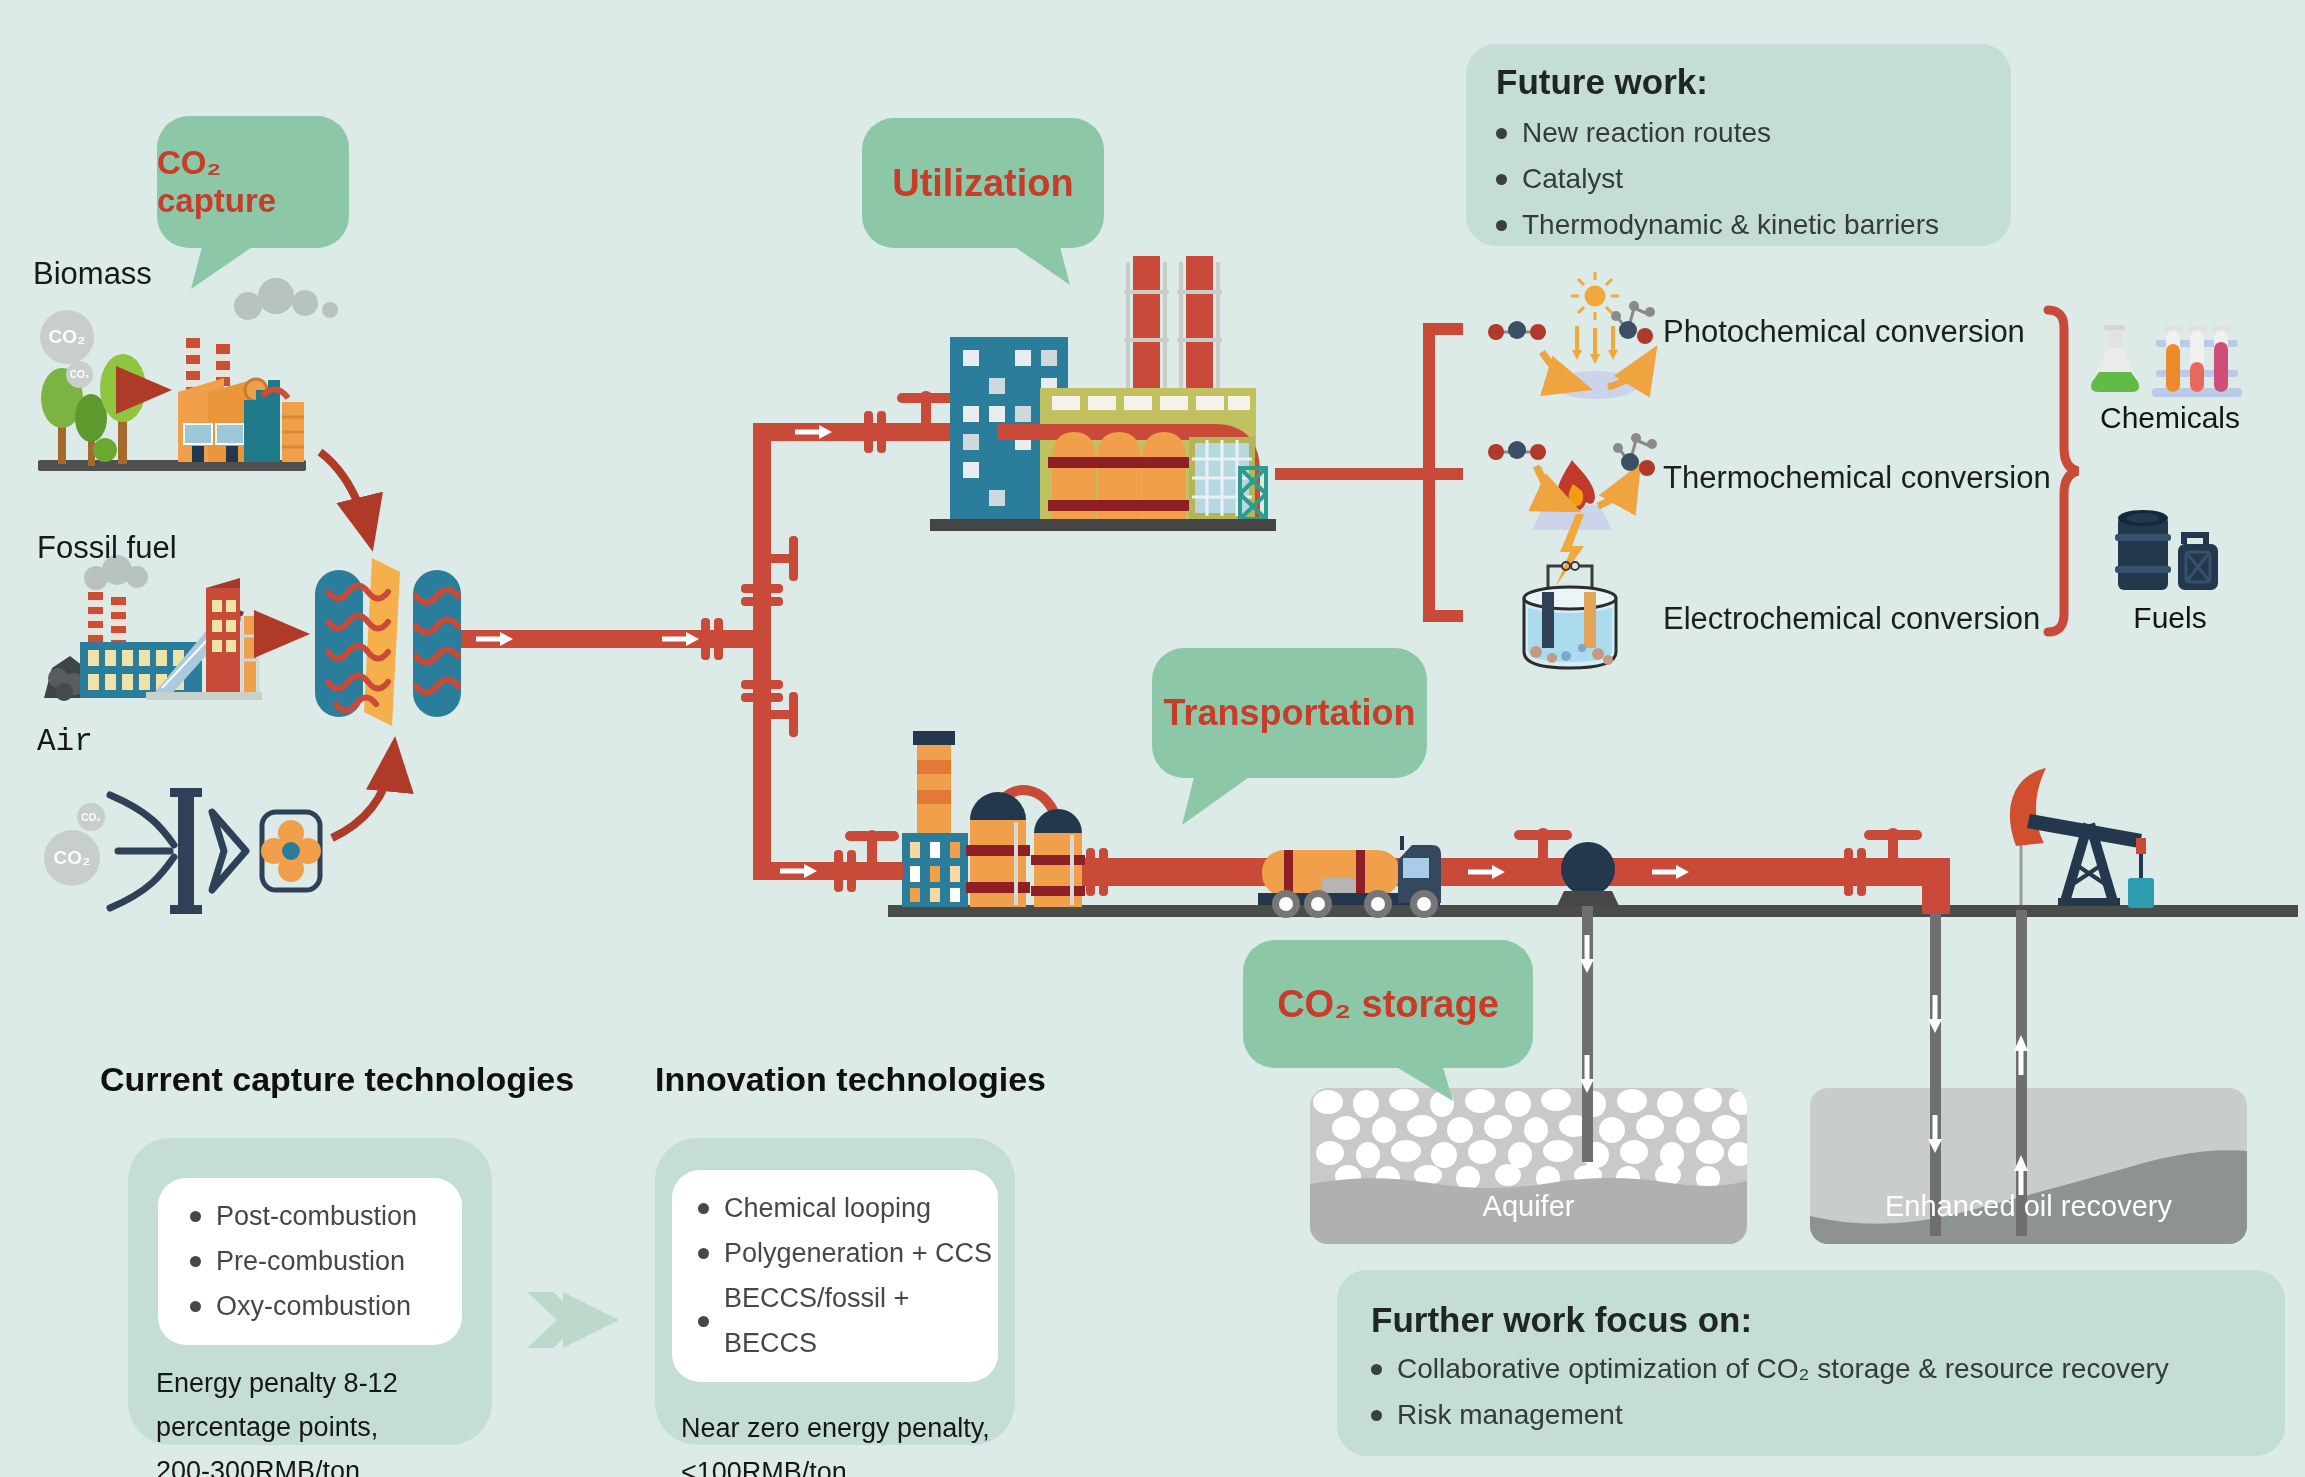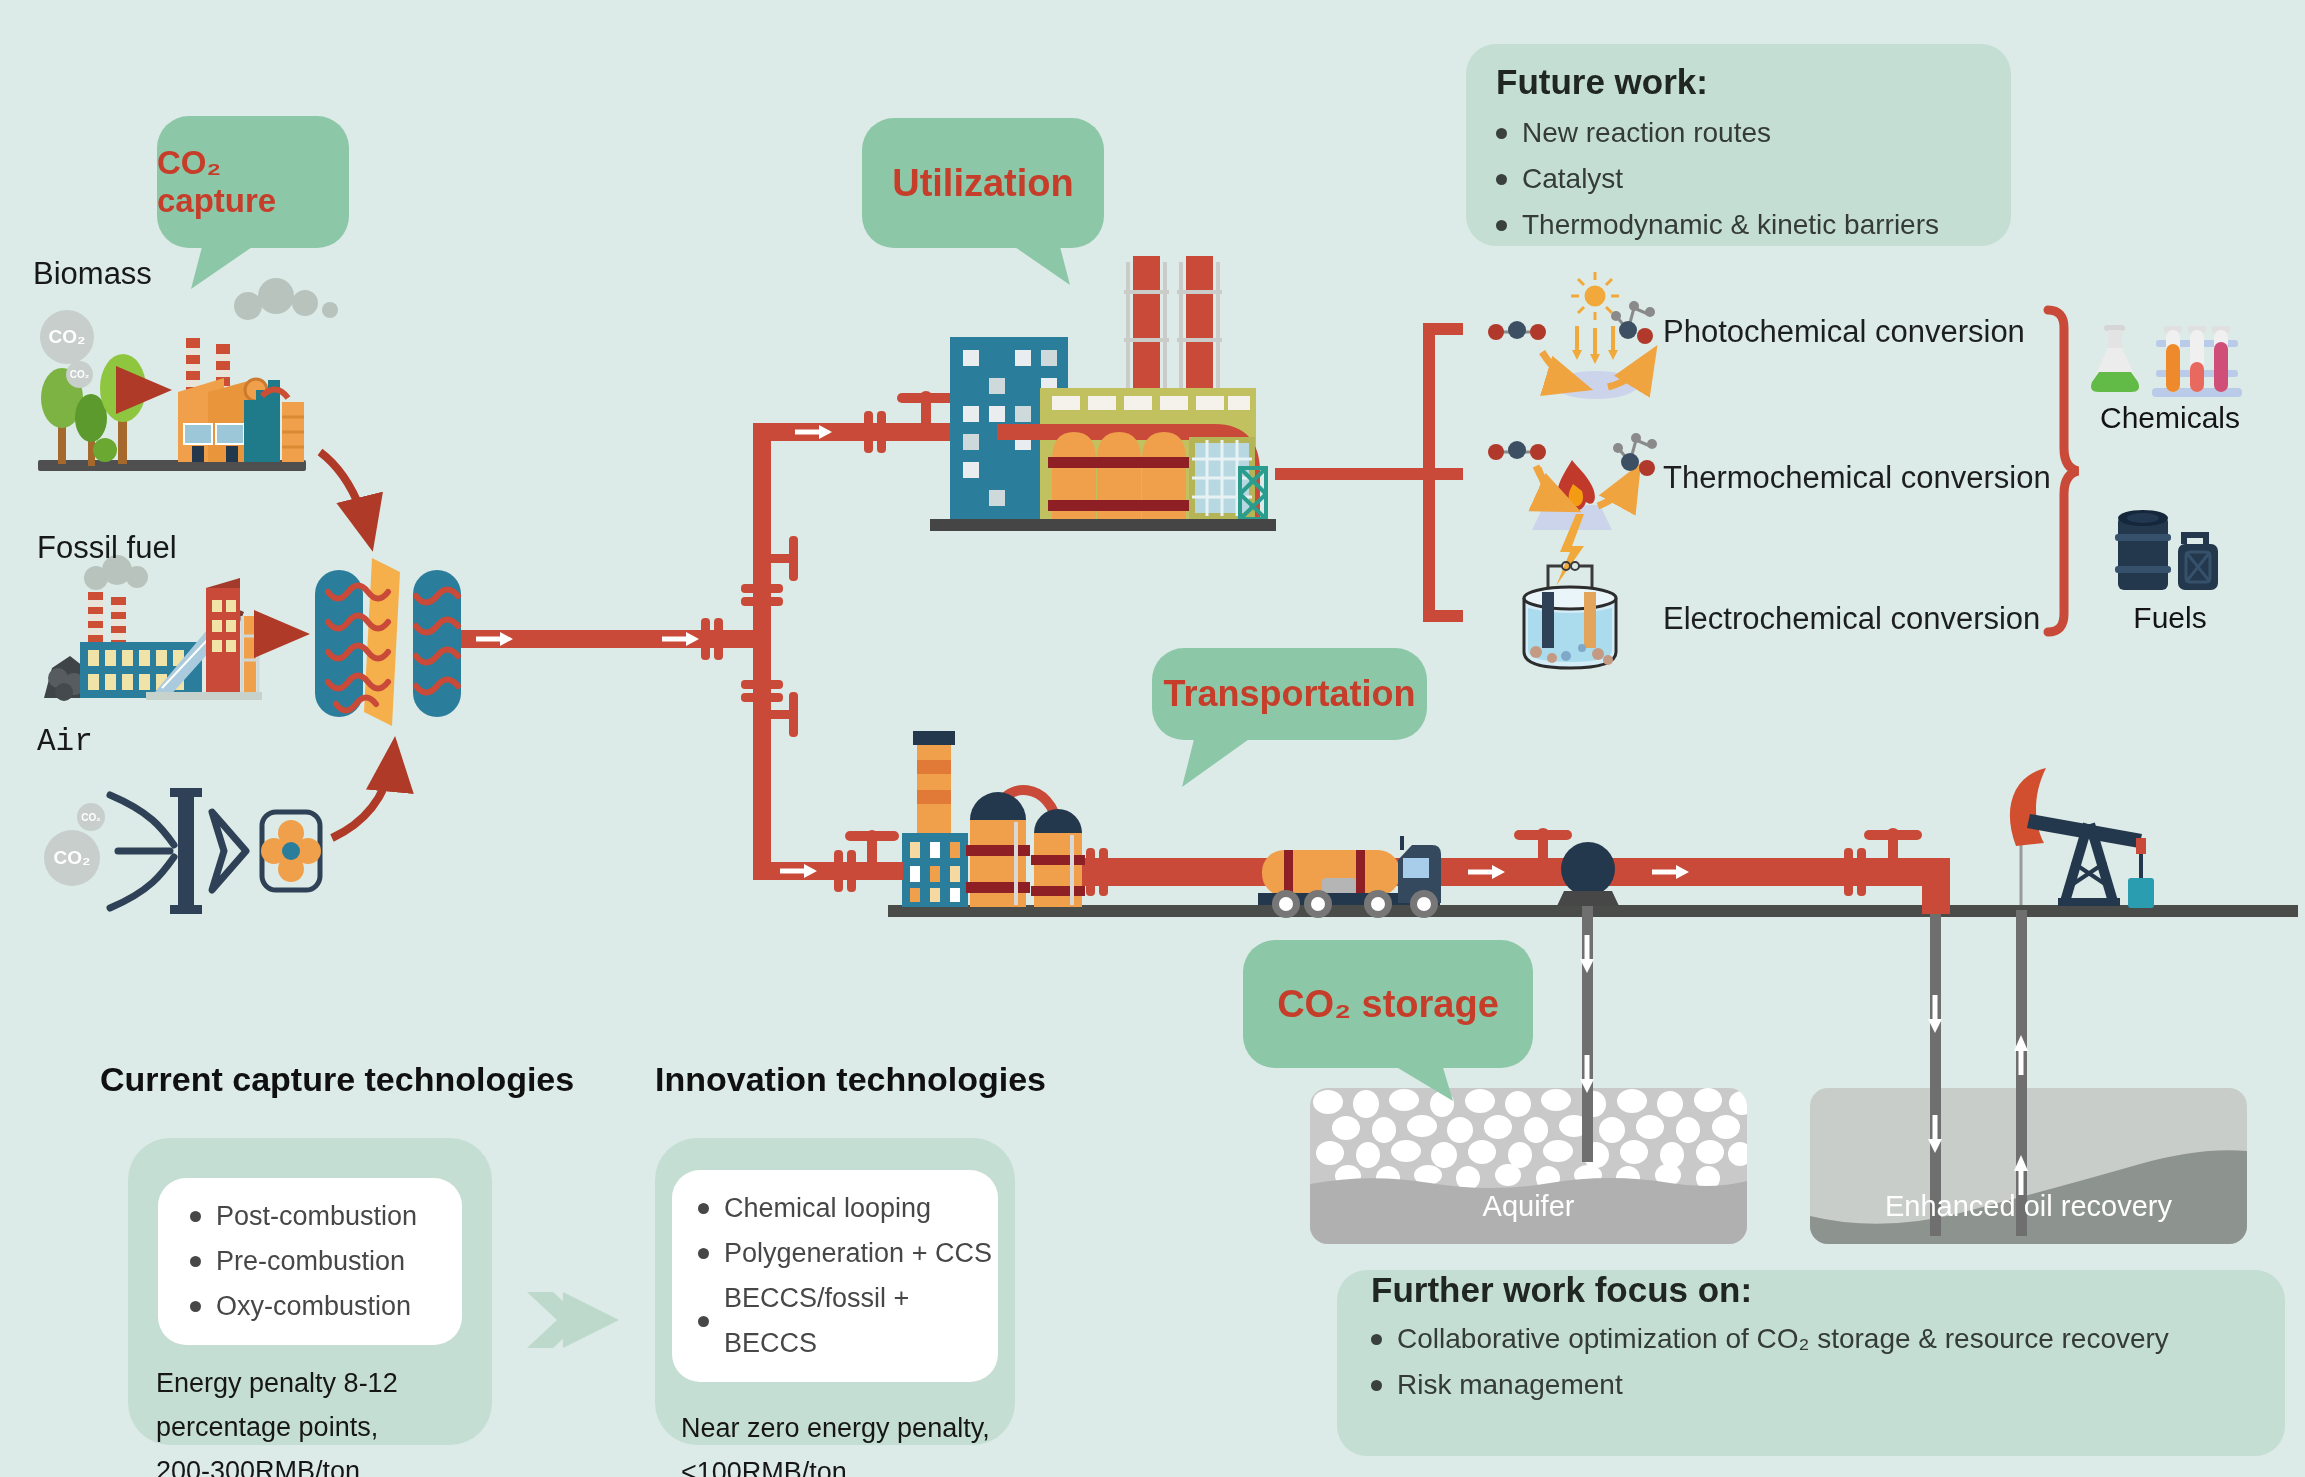--- a/index.html
+++ b/index.html
@@ -596,21 +596,21 @@
 <div class="bubble" style="left:157px;top:116px;width:192px;height:132px;font-size:33px;">
   <span>CO₂ capture</span>
   <span class="tail tail-dl" style="left:34px;width:64px;height:44px;"></span>
 </div>
 
 <div class="bubble" style="left:862px;top:118px;width:242px;height:130px;font-size:38px;">
   <span>Utilization</span>
   <span class="tail tail-dr" style="left:150px;width:58px;height:40px;"></span>
 </div>
 
-<div class="bubble" style="left:1152px;top:648px;width:275px;height:92px;font-size:36px;">
+<div class="bubble" style="left:1152px;top:648px;width:275px;height:130px;font-size:36px;">
   <span>Transportation</span>
   <span class="tail tail-dl" style="left:30px;width:70px;height:50px;"></span>
 </div>
 
 <div class="bubble" style="left:1243px;top:940px;width:290px;height:128px;font-size:38px;">
   <span>CO₂ storage</span>
   <span class="tail tail-dr" style="left:150px;width:60px;height:36px;"></span>
 </div>
 
 <div class="side-label" style="left:33px;top:256px;">Biomass</div>
@@ -689,21 +689,21 @@
           <span class="dot"></span>
           <span>BECCS/fossil + BECCS</span>
         </div>
   </div>
   <div class="note" style="margin:24px 0 0 26px;">
     <div>Near zero energy penalty,</div>
     <div>&lt;100RMB/ton</div>
   </div>
 </div>
 
-<div class="panel" style="left:1337px;top:1270px;width:948px;height:186px;padding:0 34px;">
+<div class="panel" style="left:1337px;top:1270px;width:948px;height:186px;padding:30px 34px;">
   <div class="panel-title">Further work focus on:</div>
   <div style="margin-top:6px;">
     <div class="bullet-row">
           <span class="dot"></span>
           <span>Collaborative optimization of CO₂ storage &amp; resource recovery</span>
         </div>
     <div class="bullet-row">
           <span class="dot"></span>
           <span>Risk management</span>
         </div>

